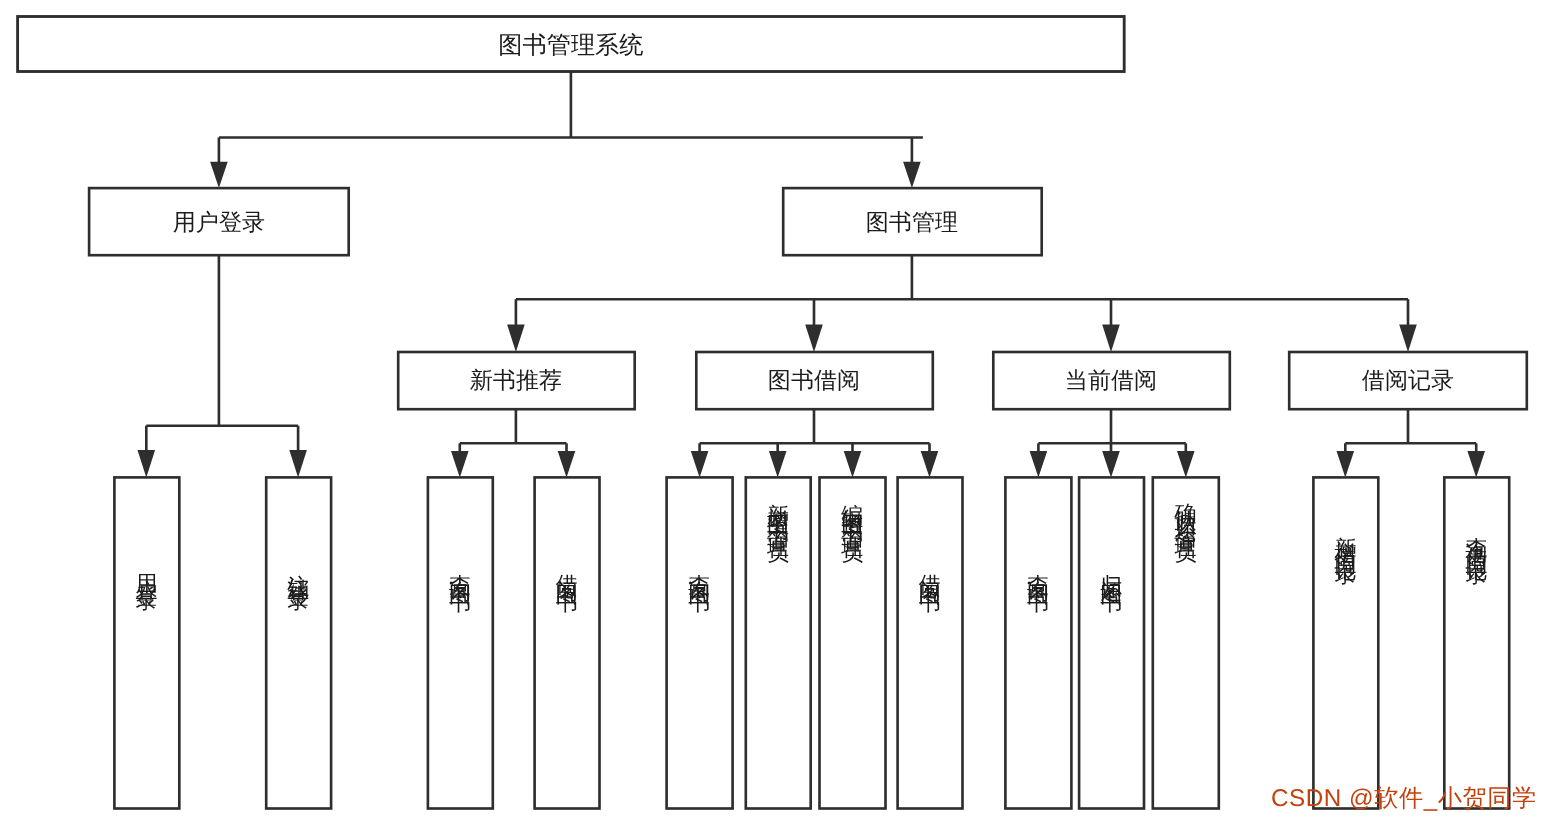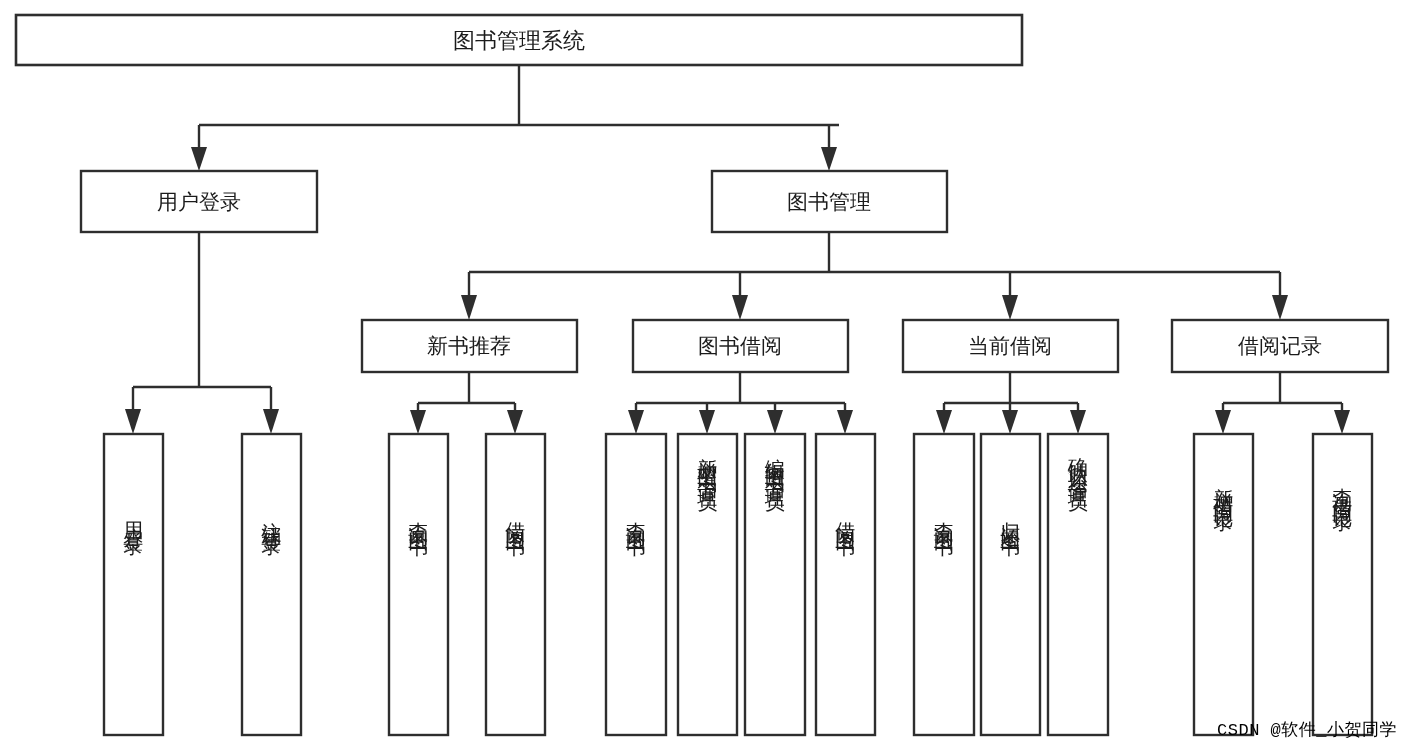--- a/index.html
+++ b/index.html
@@ -70,23 +70,23 @@
     font-size: 20px;
     line-height: 1.32;
     letter-spacing: 5px;
     color: #1b1b1b;
     white-space: nowrap;
   }
   .watermark {
     position: absolute;
     right: 8px;
     bottom: 6px;
-    font-family: Liberation Mono, monospace;
-    font-size: 17px;
-    color: #000000;
+    font-family: Liberation Sans, sans-serif;
+    font-size: 22px;
+    color: #c2410c;
     letter-spacing: 0.5px;
     white-space: nowrap;
   }
 </style>
 </head>
 <body>
 
 <div id="diagram-root">
 
   <svg class="flow" viewBox="0 0 1405 747" xmlns="http://www.w3.org/2000/svg">

